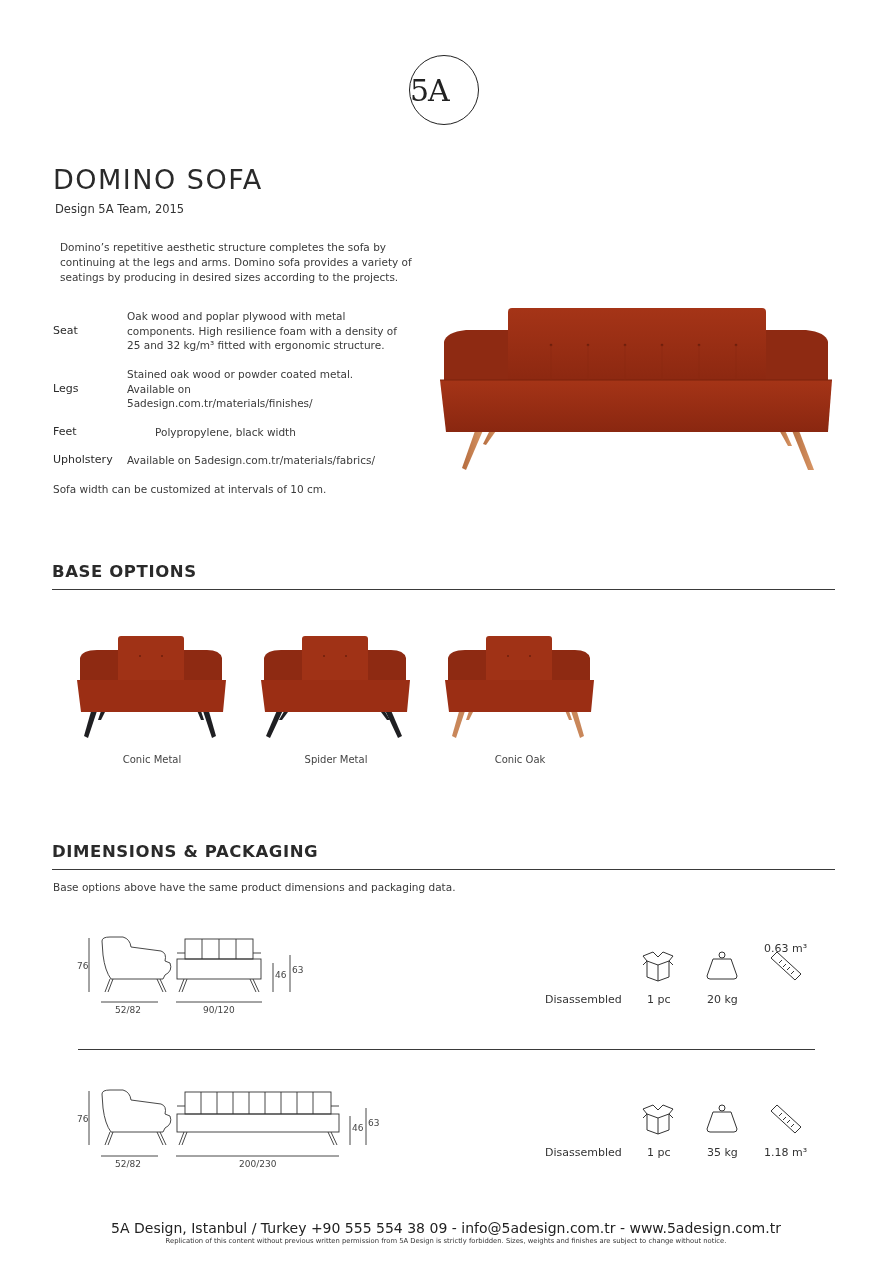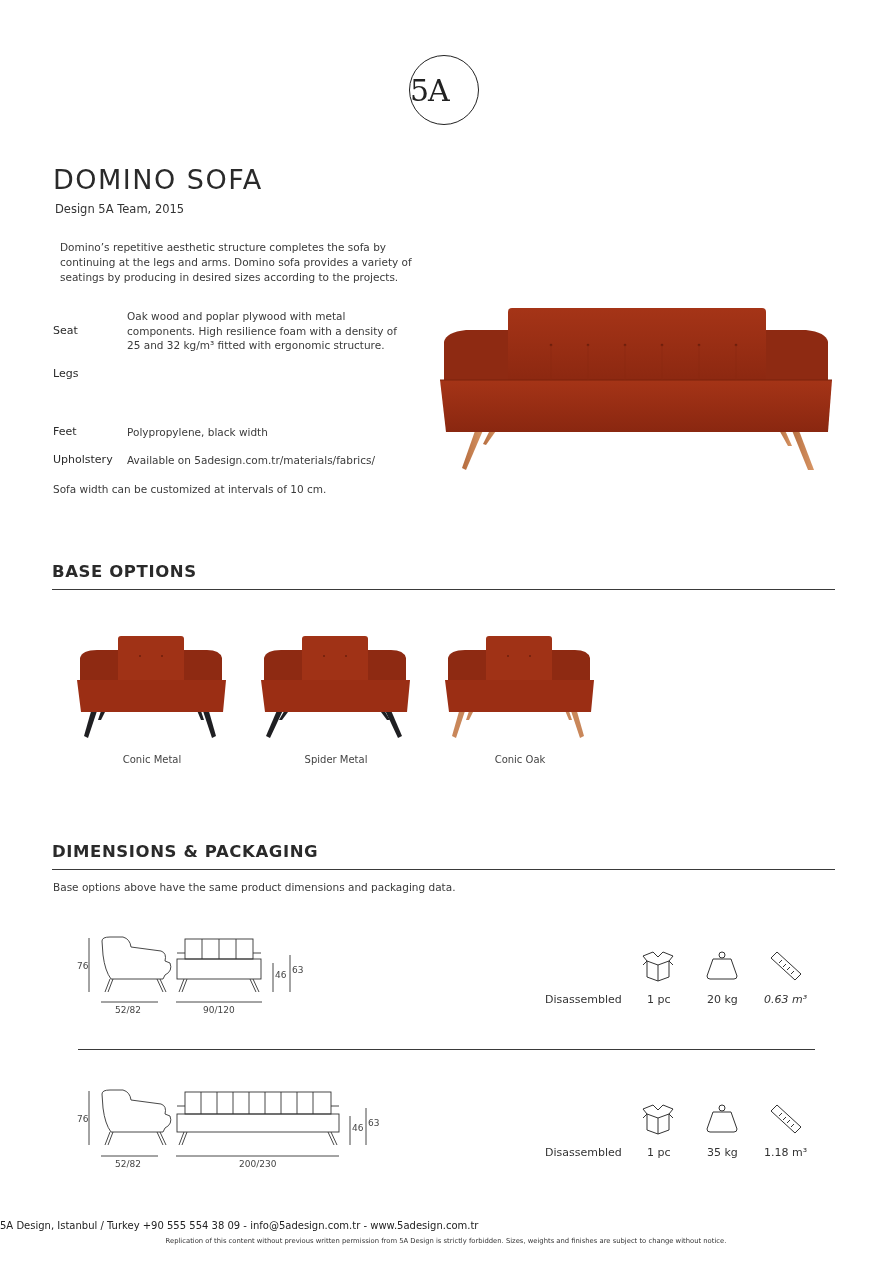--- a/index.html
+++ b/index.html
@@ -27,42 +27,43 @@
   .base-item svg { position: absolute; left: 0; top: 0; }
   .base-label { position: absolute; top: 126px; left: 0; width: 100%; text-align: center; font-size: 10px; color: #444; }
 
   .dim-note { position: absolute; left: 53px; top: 881px; font-size: 10.5px; color: #3a3a3a; }
 
   .drawing { position: absolute; }
   .dim-txt { font-family: "DejaVu Sans", sans-serif; font-size: 9px; fill: #444; }
   .pack-label { position: absolute; font-size: 11px; color: #333; }
   .pack-icon { position: absolute; }
 
-  .footer1 { position: absolute; left: 0; width: 892px; top: 1220px; text-align: left; font-size: 10px; color: #222; }
+  .footer1 { position: absolute; left: 0; width: 892px; top: 1220px; text-align: center; font-size: 14px; color: #222; }
   .footer2 { position: absolute; left: 0; width: 892px; top: 1237px; text-align: center; font-size: 6.8px; color: #333; }
 </style>
 </head>
 <body>
 
 <div class="logo">
     <span>5A</span>
   </div>
 
 <h1 class="title">DOMINO SOFA</h1>
 <div class="subtitle">Design 5A Team, 2015</div>
 <p class="desc">Domino’s repetitive aesthetic structure completes the sofa by continuing at the legs and arms. Domino sofa provides a variety of seatings by producing in desired sizes according to the projects.</p>
 
 <div class="spec" style="top:309px;">
   <span class="k">Seat</span>
   <span class="v" style="width:275px;">Oak wood and poplar plywood with metal components. High resilience foam with a density of 25 and 32 kg/m³ fitted with ergonomic structure.</span>
 </div>
 <div class="spec" style="top:367px;">
   <span class="k">Legs</span>
-</div>
-<div class="spec" style="top:425px;">
+  <span class="v" style="width:235px;">Stained oak wood or powder coated metal. Available on 5adesign.com.tr/materials/finishes/</span>
+</div>
+<div class="spec" style="top:425px;gap:28px;">
   <span class="k">Feet</span>
   <span class="v">Polypropylene, black width</span>
 </div>
 <div class="spec" style="top:453px;">
   <span class="k">Upholstery</span>
   <span class="v">Available on 5adesign.com.tr/materials/fabrics/</span>
 </div>
 <div class="note">Sofa width can be customized at intervals of 10 cm.</div>
 
 <div class="hero">
@@ -216,21 +217,21 @@
   <svg class="pack-icon" style="left:768px; top:950px;" width="36" height="32" viewBox="0 0 36 32" fill="none" stroke="#333" stroke-width="1">
     <path d="M3,8 L9,2 L33,24 L27,30 Z"></path>
     <line x1="11" y1="13" x2="14" y2="10"></line>
       <line x1="15" y1="17" x2="18" y2="14"></line>
       <line x1="19" y1="20" x2="22" y2="17"></line>
       <line x1="23" y1="24" x2="26" y2="21"></line>
   </svg>
   <span class="pack-label" style="left:545px; top:993px;">Disassembled</span>
   <span class="pack-label" style="left:647px; top:993px;">1 pc</span>
   <span class="pack-label" style="left:707px; top:993px;">20 kg</span>
-  <span class="pack-label" style="left:764px; top:993px;font-style:italic;">0.63 m³</span>
+  <span class="pack-label" style="left:764px; top:942px;">0.63 m³</span>
 </div>
 
 <div class="rule" style="left:78px; top:1049px; width:737px;"></div>
 
 <div class="drawing" style="left:75px; top:1088px;">
   <svg width="320" height="85" viewBox="0 0 320 85" fill="none" stroke="#333" stroke-width="0.9">
     <line x1="14" y1="3" x2="14" y2="57"></line>
     <path d="M27,6 Q27,2 35,2 L48,2 Q55,4 56,12 L86,16 Q92,18 90,26 L95,28 Q98,36 90,40 L88,44 L36,44 Q30,36 28,20 Z"></path>
     <line x1="35" y1="44" x2="30" y2="57"></line>
       <line x1="38" y1="44" x2="33" y2="57"></line>

